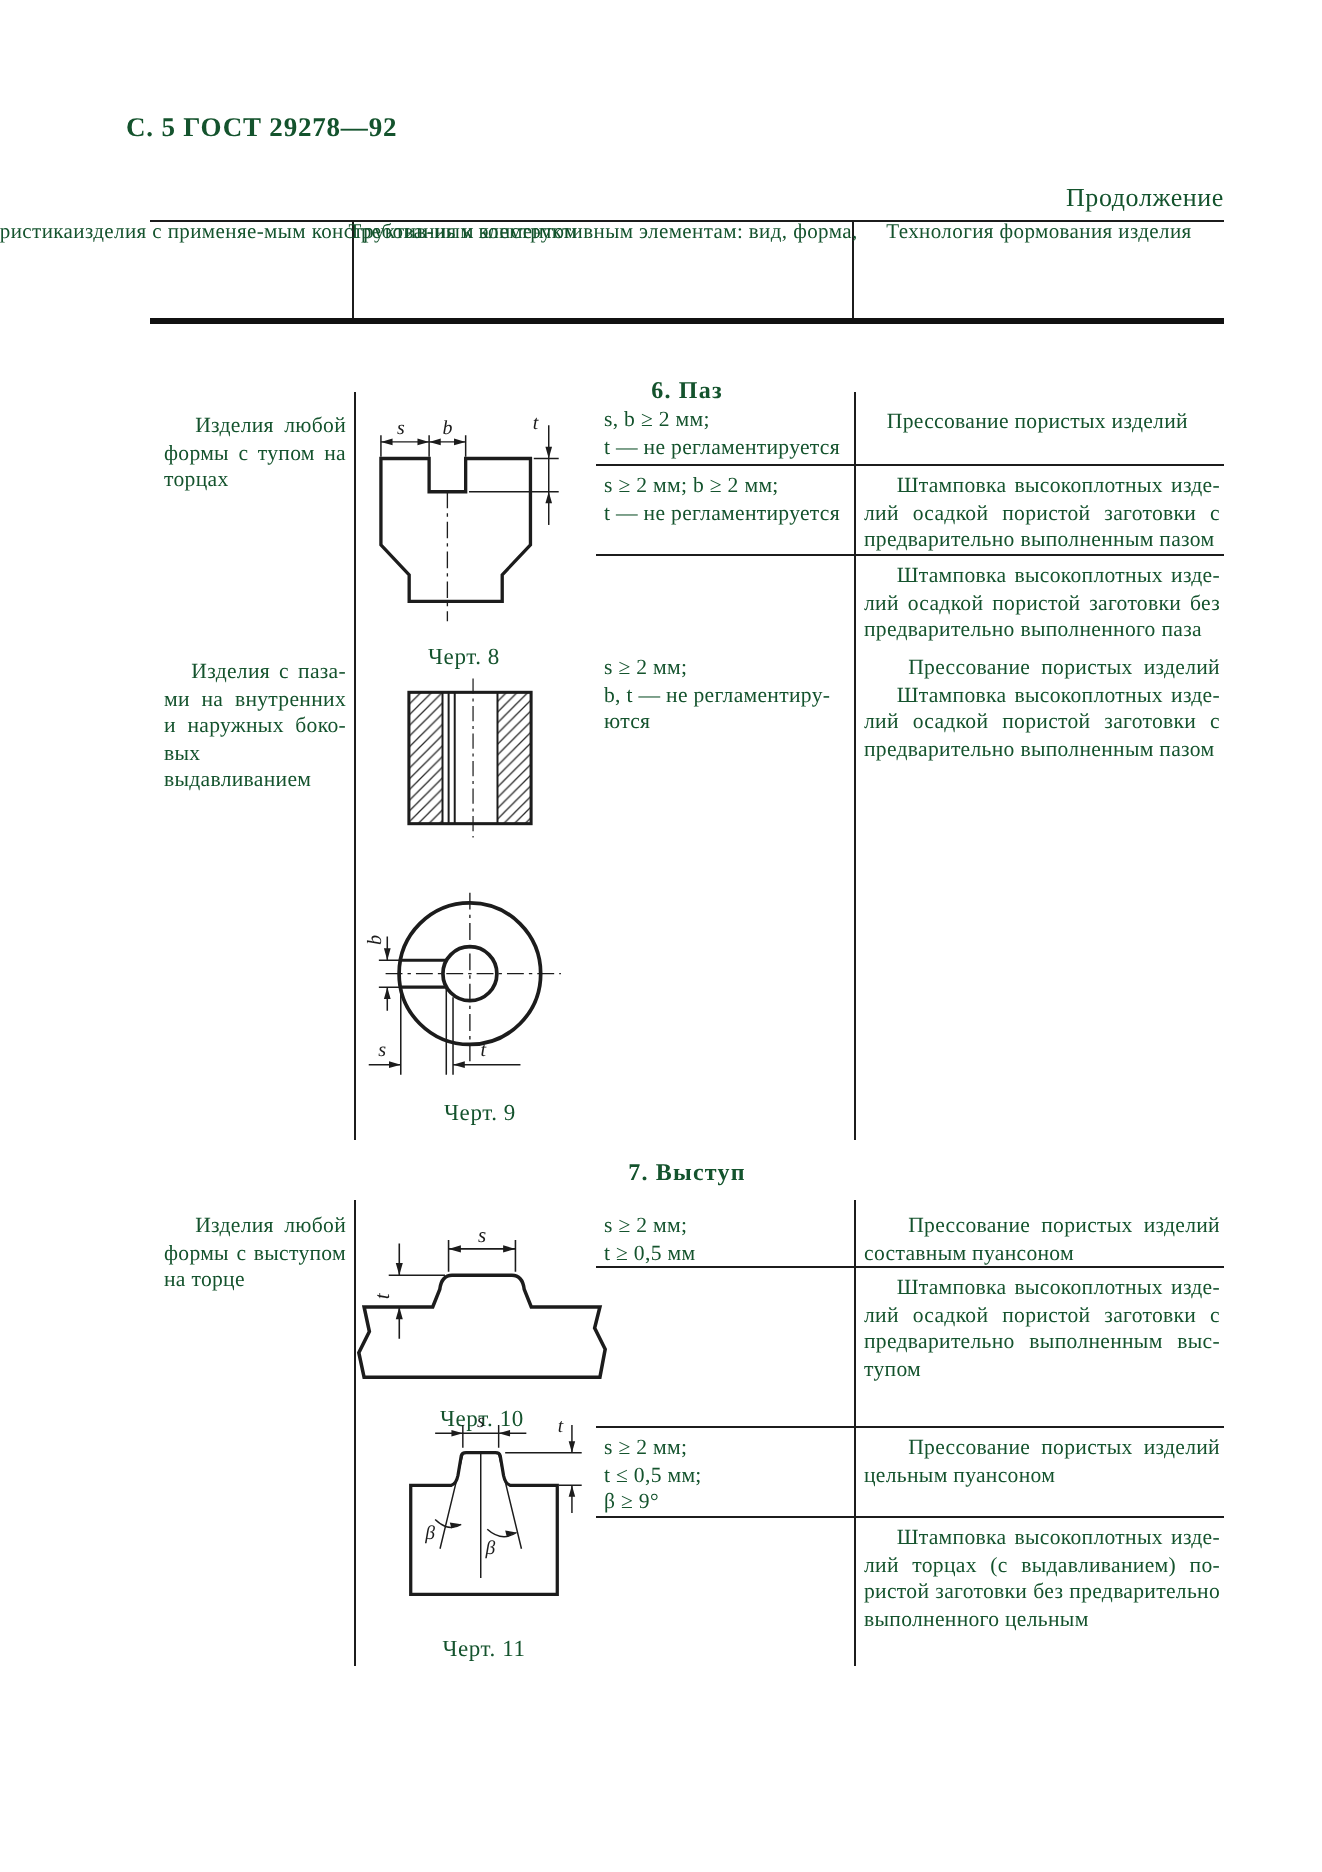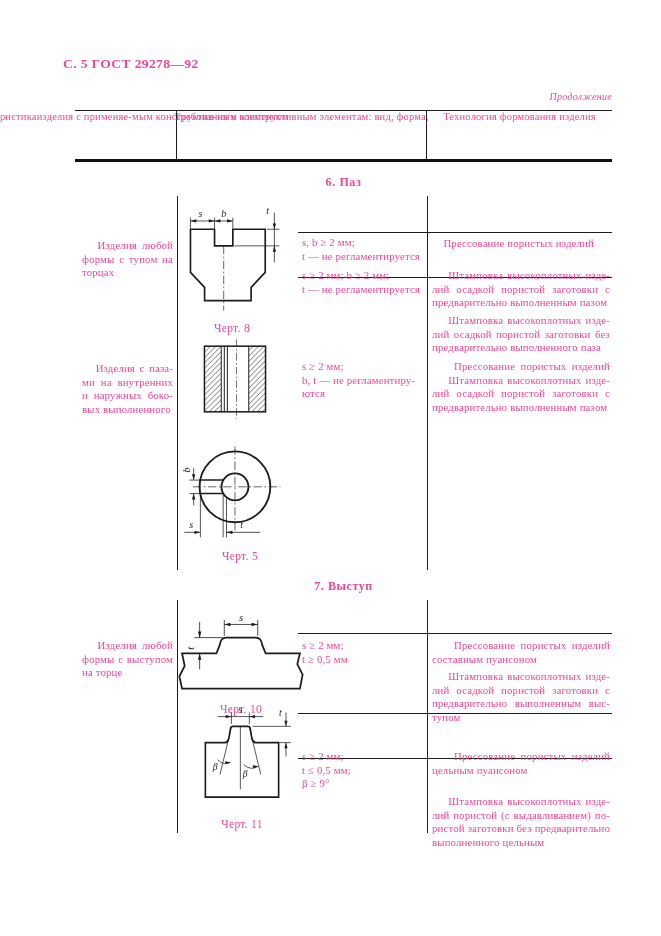--- a/index.html
+++ b/index.html
@@ -1,40 +1,40 @@
 <!DOCTYPE html>
 <html><head>
 <meta charset="utf-8">
 <style>
   html,body{margin:0;padding:0;background:#e8e8e8;}
   .page{
     position:relative;width:661px;height:936px;background:#ffffff;
-    font-family:"Liberation Serif","DejaVu Serif",serif;color:#ec4899;
+    font-family:"Liberation Serif","DejaVu Serif",serif;color:#14532d;
     margin:0 auto;overflow:hidden;
   }
   .doc-header{position:absolute;left:63px;top:56px;font-size:13.5px;font-weight:bold;letter-spacing:.4px;}
-  .continuation{position:absolute;top:91px;right:49px;font-size:10px;font-style:italic;letter-spacing:.3px;}
+  .continuation{position:absolute;top:91px;right:49px;font-size:13px;letter-spacing:.3px;}
   .gtable{position:absolute;left:75px;top:110px;width:537px;}
   .thead{display:flex;border-top:1px solid #1c1c1c;border-bottom:3px solid #111;height:52px;box-sizing:border-box;}
   .th{box-sizing:border-box;display:flex;flex-direction:row;justify-content:center;
       font-size:10.5px;line-height:12.3px;letter-spacing:.2px;}
   .th1{width:102px;border-right:1px solid #1c1c1c;}
   .th2{width:250px;border-right:1px solid #1c1c1c;}
   .th3{width:185px;font-family:Liberation Serif, serif;}
   .ctr .ln{text-align:center;white-space:nowrap;}
-  .section-title{height:34px;box-sizing:border-box;padding-top:13px;text-align:center;
+  .section-title{height:34px;box-sizing:border-box;padding-top:26px;text-align:center;
       font-weight:bold;font-size:12px;letter-spacing:.6px;}
   .st2{height:30px;padding-top:9px;}
   .bblock{position:relative;}
   .b1{height:374px;}
   .b2{height:233px;}
   .vline{position:absolute;top:0;bottom:0;width:1px;background:#1c1c1c;}
   .v1{left:102px;}.v2{left:352px;}
   .hdiv{position:absolute;left:223px;right:0;height:1px;background:#1c1c1c;}
-  .cell{position:absolute;font-size:10.8px;line-height:13.5px;letter-spacing:.15px;margin-top:32px;}
+  .cell{position:absolute;font-size:10.8px;line-height:13.5px;letter-spacing:.15px;}
   .ln{white-space:nowrap;}
   .just .ln{white-space:normal;text-align:justify;text-align-last:justify;}
   .just .ln:last-child{text-align-last:left;}
   .char{left:7px;width:91px;}
   .params{left:227px;width:120px;}
   .tech{left:357px;width:178px;}
   .figwrap{position:absolute;}
   .fig-caption{text-align:center;font-size:11.5px;letter-spacing:.3px;margin-top:2px;}
   
   .outline{stroke:#1c1c1c;stroke-width:2;fill:none;stroke-linejoin:miter;}
@@ -79,21 +79,21 @@
 
       <div class="cell char just" style="top:11px">
           <div class="ln">&nbsp;&nbsp;&nbsp;Изделия любой</div>
           <div class="ln">формы с тупом на</div>
           <div class="ln">торцах</div>
         </div>
       <div class="cell char just" style="top:134px">
           <div class="ln">&nbsp;&nbsp;&nbsp;Изделия с паза-</div>
           <div class="ln">ми на внутренних</div>
           <div class="ln">и наружных боко-</div>
-          <div class="ln">вых выполненного</div>
+          <div class="ln">вых выдавливанием</div>
         </div>
 
       <div class="figwrap" style="left:103px;top:5px;width:108px">
         <svg viewBox="0 0 130 138" width="108">
           <defs>
             <pattern id="hp8" patternUnits="userSpaceOnUse" width="7" height="7">
               <path d="M0,7 L7,0 M-1,1 L1,-1 M6,8 L8,6" stroke="#2a2a2a" stroke-width=".85" fill="none"></path>
             </pattern>
           </defs>
           <path class="outline" fill="url(#hp8)" d="M15,34 H44 V54 H66 V34 H105 V86 L88,104 V120 H32 V104 L15,86 Z"></path>
@@ -139,21 +139,21 @@
           <path class="arr" d="M15,44 l-2,-7 l4,0 Z M15,60 l-2,7 l4,0 Z"></path>
           <text class="dim" x="11" y="32" text-anchor="middle" transform="rotate(-90 11,32)">b</text>
           <path class="thin" d="M23,62 V112 M50,61 V112 M54,66 V112"></path>
           <line class="thin" x1="4" y1="106" x2="23" y2="106"></line>
           <path class="arr" d="M23,106 l-7,-2 l0,4 Z"></path>
           <text class="dim" x="12" y="101" text-anchor="middle">s</text>
           <line class="thin" x1="54" y1="106" x2="94" y2="106"></line>
           <path class="arr" d="M54,106 l7,-2 l0,4 Z"></path>
           <text class="dim" x="72" y="101" text-anchor="middle">t</text>
         </svg>
-        <div class="fig-caption">Черт. 5</div>
+        <div class="fig-caption">Черт. 9</div>
       </div>
 
       <div class="cell params" style="top:8px">
           <div class="ln">s, b ≥ 2 мм;</div>
           <div class="ln">t — не регламентируется</div>
         </div>
       <div class="cell tech just" style="top:9px">
           <div class="ln">&nbsp;&nbsp;&nbsp;&nbsp;Прессование пористых изделий</div>
         </div>
       <div class="cell params" style="top:41px">
@@ -264,20 +264,20 @@
           <div class="ln">s ≥ 2 мм;</div>
           <div class="ln">t ≤ 0,5 мм;</div>
           <div class="ln">β ≥ 9°</div>
         </div>
       <div class="cell tech just" style="top:118px">
           <div class="ln">&nbsp;&nbsp;&nbsp;&nbsp;Прессование пористых изделий</div>
           <div class="ln">цельным пуансоном</div>
         </div>
       <div class="cell tech just" style="top:163px">
           <div class="ln">&nbsp;&nbsp;&nbsp;&nbsp;Штамповка высокоплотных изде-</div>
-          <div class="ln">лий пористой (с выдавливанием) по-</div>
+          <div class="ln">лий торцах (с выдавливанием) по-</div>
           <div class="ln">ристой заготовки без предварительно</div>
           <div class="ln">выполненного цельным</div>
         </div>
     </div>
 
   </div>
 </div>
 
 </body></html>

